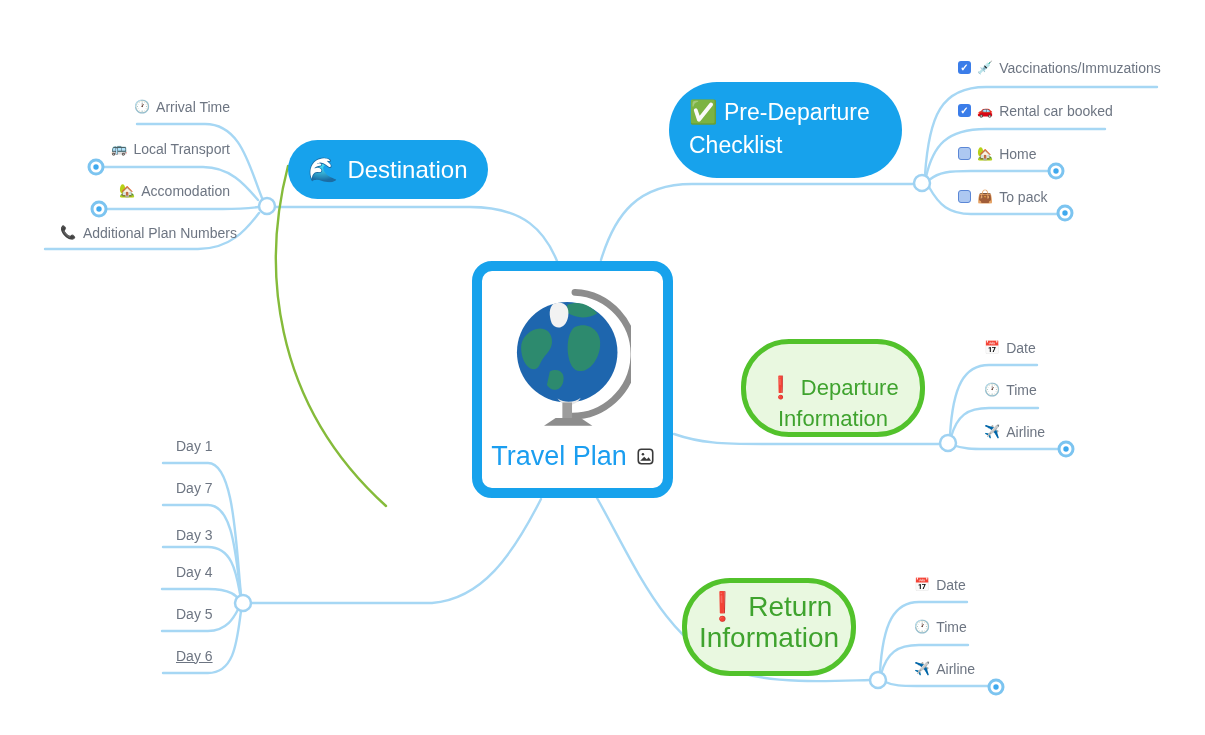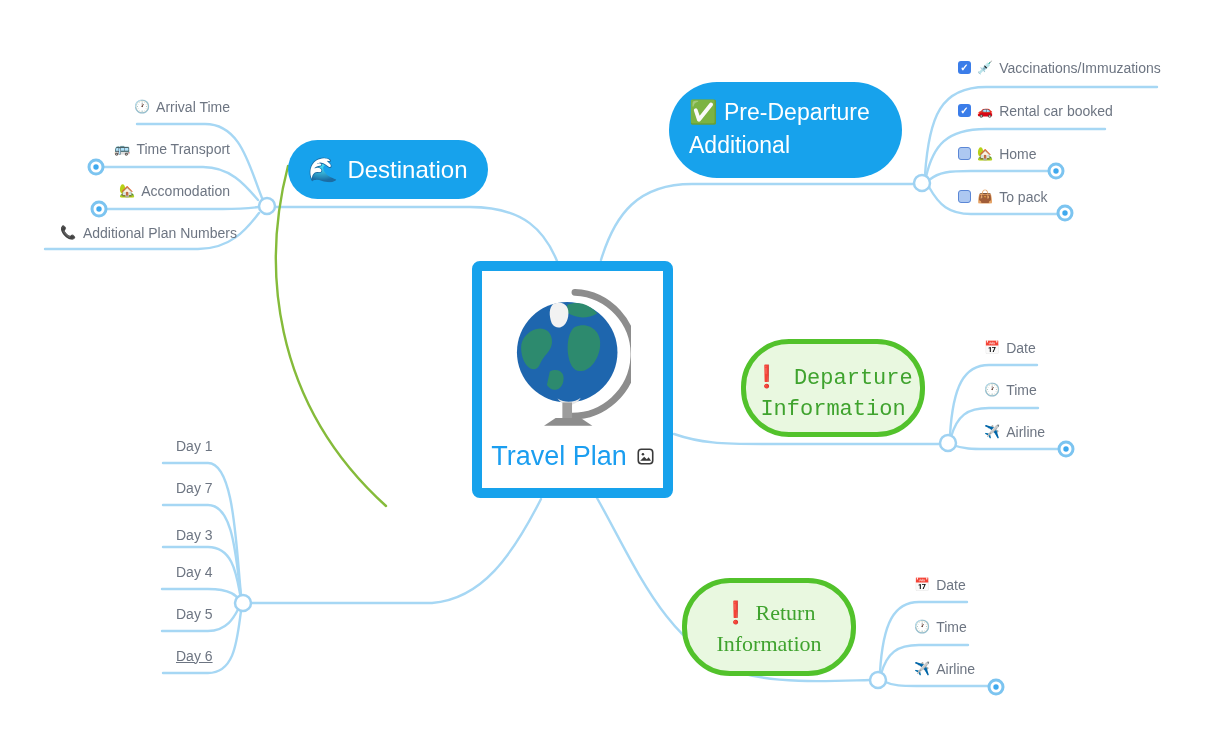--- a/index.html
+++ b/index.html
@@ -16,27 +16,27 @@
   .pill-blue{background:var(--node-blue,#17a2ec);}
   .pill-green{background:var(--green-fill,#e9f8e0);border:5px solid var(--green-border,#52c22b);
               color:var(--green-text,#3fa32e);text-align:center;}
   .dest{left:288px;top:140px;width:200px;height:59px;border-radius:30px;
         font-size:24px;display:flex;align-items:center;justify-content:center;gap:9px;}
   .predep{left:669px;top:82px;width:233px;height:96px;border-radius:48px;
           font-size:23px;line-height:33px;padding:14px 10px 0 20px;}
   .planned{left:264px;top:503px;width:160px;height:94px;border-radius:42px;
            font-size:23px;line-height:32px;padding:14px 6px 0 19px;}
   .depinfo{left:741px;top:339px;width:184px;height:98px;border-radius:48px;
-           font-size:22px;line-height:31px;padding-top:19px;font-family:Liberation Mono, monospace;}
+           font-size:22px;line-height:31px;padding-top:28px;}
   .retinfo{left:682px;top:578px;width:174px;height:98px;border-radius:48px;
-           font-size:22px;line-height:31px;padding-top:14px;font-family:Liberation Serif, serif;}
+           font-size:28px;line-height:31px;padding-top:8px;}
   .excl{color:#d32f2f;font-weight:bold;}
 
   .central{position:absolute;left:472px;top:261px;width:201px;height:237px;box-sizing:border-box;
-           background:#fff;border:10px solid var(--node-blue,#17a2ec);border-radius:8px;}
+           background:#fff;border:10px solid var(--node-blue,#17a2ec);border-radius:20px;}
   .central .globe{position:absolute;left:50%;top:12px;transform:translateX(-50%);}
   .central .title-row{position:absolute;left:0;right:0;bottom:16px;display:flex;
                       align-items:center;justify-content:center;gap:10px;}
   .central .title{font-size:27px;color:var(--title-blue,#1b9ef0);font-weight:500;}
 
   .leaf{position:absolute;display:flex;align-items:center;gap:6px;height:17px;
         font-size:14px;color:var(--label-gray,#6d7582);white-space:nowrap;}
   .leaf .emo{font-size:13px;line-height:13px;}
   .r{justify-content:flex-end;}
   .cb{width:13px;height:13px;border-radius:3px;box-sizing:border-box;flex:0 0 13px;
@@ -139,41 +139,41 @@
     </div>
   </div>
 
   <div class="pill pill-blue dest">
     <span class="emo">🌊</span>
     <span>Destination</span>
   </div>
 
   <div class="pill pill-blue predep">
     <span class="emo">✅</span>
-    <span>Pre-Departure Additional</span>
+    <span>Pre-Departure Checklist</span>
   </div>
 
   <div class="pill pill-green depinfo">
     <span class="excl">❗</span>
     <span>Departure Information</span>
   </div>
 
   <div class="pill pill-green retinfo">
     <span class="excl">❗</span>
     <span>Return Information</span>
   </div>
 
 
   <div class="leaf r" style="top:98px;right:975px;">
     <span class="emo">🕐</span>
     <span>Arrival Time</span>
   </div>
   <div class="leaf r" style="top:140px;right:975px;">
     <span class="emo">🚌</span>
-    <span>Time Transport</span>
+    <span>Local Transport</span>
   </div>
   <div class="leaf r" style="top:182px;right:975px;">
     <span class="emo">🏡</span>
     <span>Accomodation</span>
   </div>
   <div class="leaf r" style="top:224px;right:968px;">
     <span class="emo">📞</span>
     <span>Additional Plan Numbers</span>
   </div>
 

